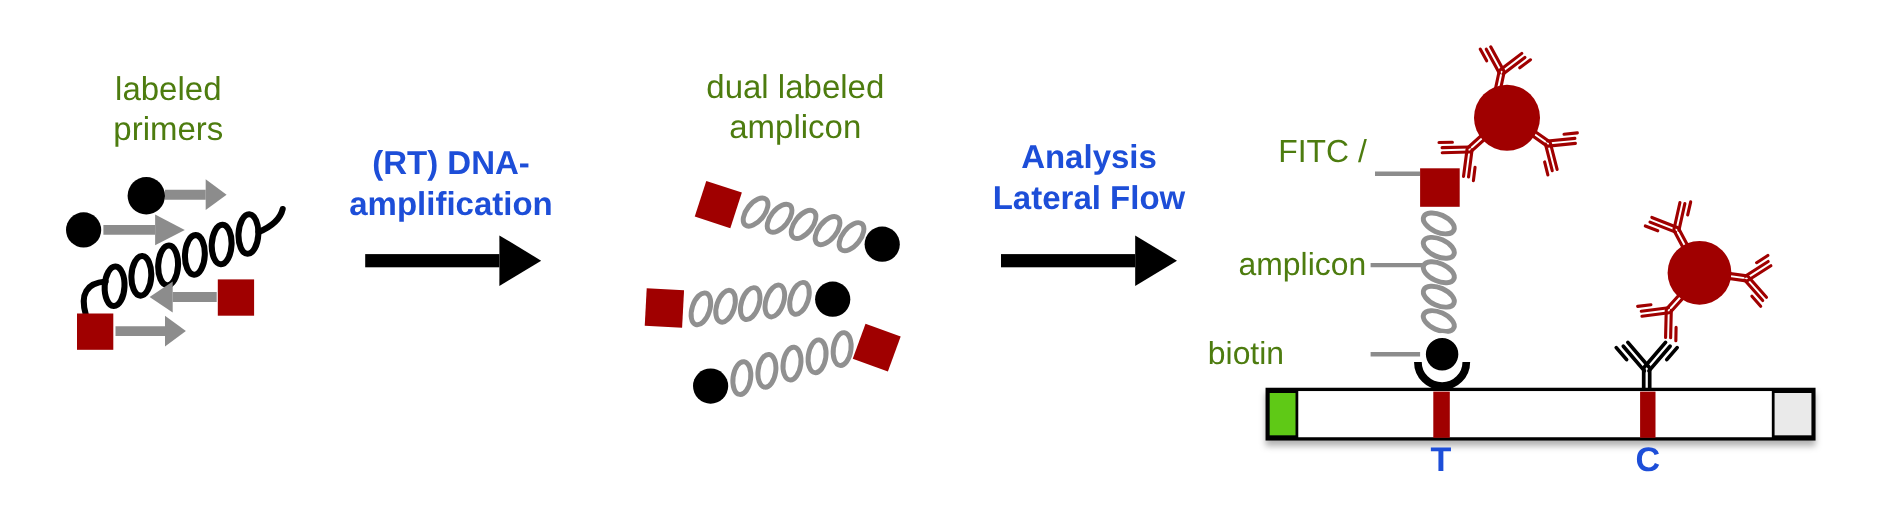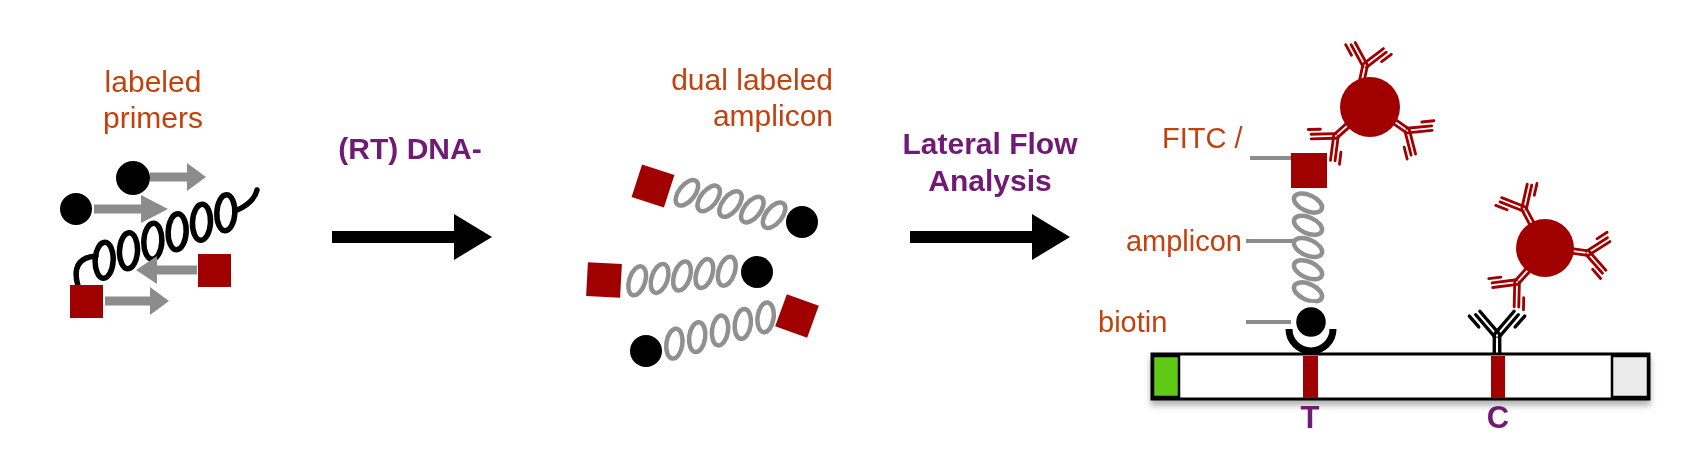--- a/index.html
+++ b/index.html
@@ -7,26 +7,26 @@
     position:relative;
     width:1706px;height:468px;
     background:#ffffff;
     overflow:hidden;
     font-family:"Liberation Sans", sans-serif;
   }
   .canvas svg{position:absolute;left:0;top:0;}
   .lbl{
     position:absolute;
     text-align:center;
-    color:#c2410c;
+    color:#4d7c0f;
     font-size:30px;
     line-height:36px;
   }
   .lbl .line{display:block;}
-  .bold{font-weight:bold;color:#701a75;}
+  .bold{font-weight:bold;color:#1d4ed8;}
   .right-lbl{font-size:29px;line-height:35px;}
 </style>
 </head>
 <body>
 
 <div class="canvas">
 
   <svg width="1706" height="468" viewBox="0 0 1706 468">
     <defs>
       <filter id="stripShadow" x="-20%" y="-20%" width="140%" height="180%">
@@ -209,30 +209,31 @@
   <div class="lbl" style="left:53px;top:64px;width:200px;">
     <span class="line">labeled</span>
     <span class="line">primers</span>
   </div>
 
   <div class="lbl" style="left:41px;top:330px;width:220px;">
   </div>
 
   <div class="lbl bold" style="left:300px;top:130px;width:220px;line-height:37px;">
     <span class="line">(RT) DNA-</span>
-  </div>
-
-  <div class="lbl" style="left:613px;top:62px;width:220px;text-align:right;">
+    <span class="line">amplification</span>
+  </div>
+
+  <div class="lbl" style="left:613px;top:62px;width:220px;">
     <span class="line">dual labeled</span>
     <span class="line">amplicon</span>
   </div>
 
   <div class="lbl bold" style="left:880px;top:125px;width:220px;line-height:37px;">
+    <span class="line">Analysis</span>
     <span class="line">Lateral Flow</span>
-    <span class="line">Analysis</span>
   </div>
 
   <div class="lbl right-lbl" style="left:1162px;top:121px;width:110px;text-align:left;">
     <span class="line">FITC /</span>
   </div>
 
   <div class="lbl right-lbl" style="left:1098px;top:224px;width:144px;text-align:right;">amplicon</div>
 
   <div class="lbl right-lbl" style="left:1098px;top:305px;width:144px;text-align:left;">biotin</div>
 

